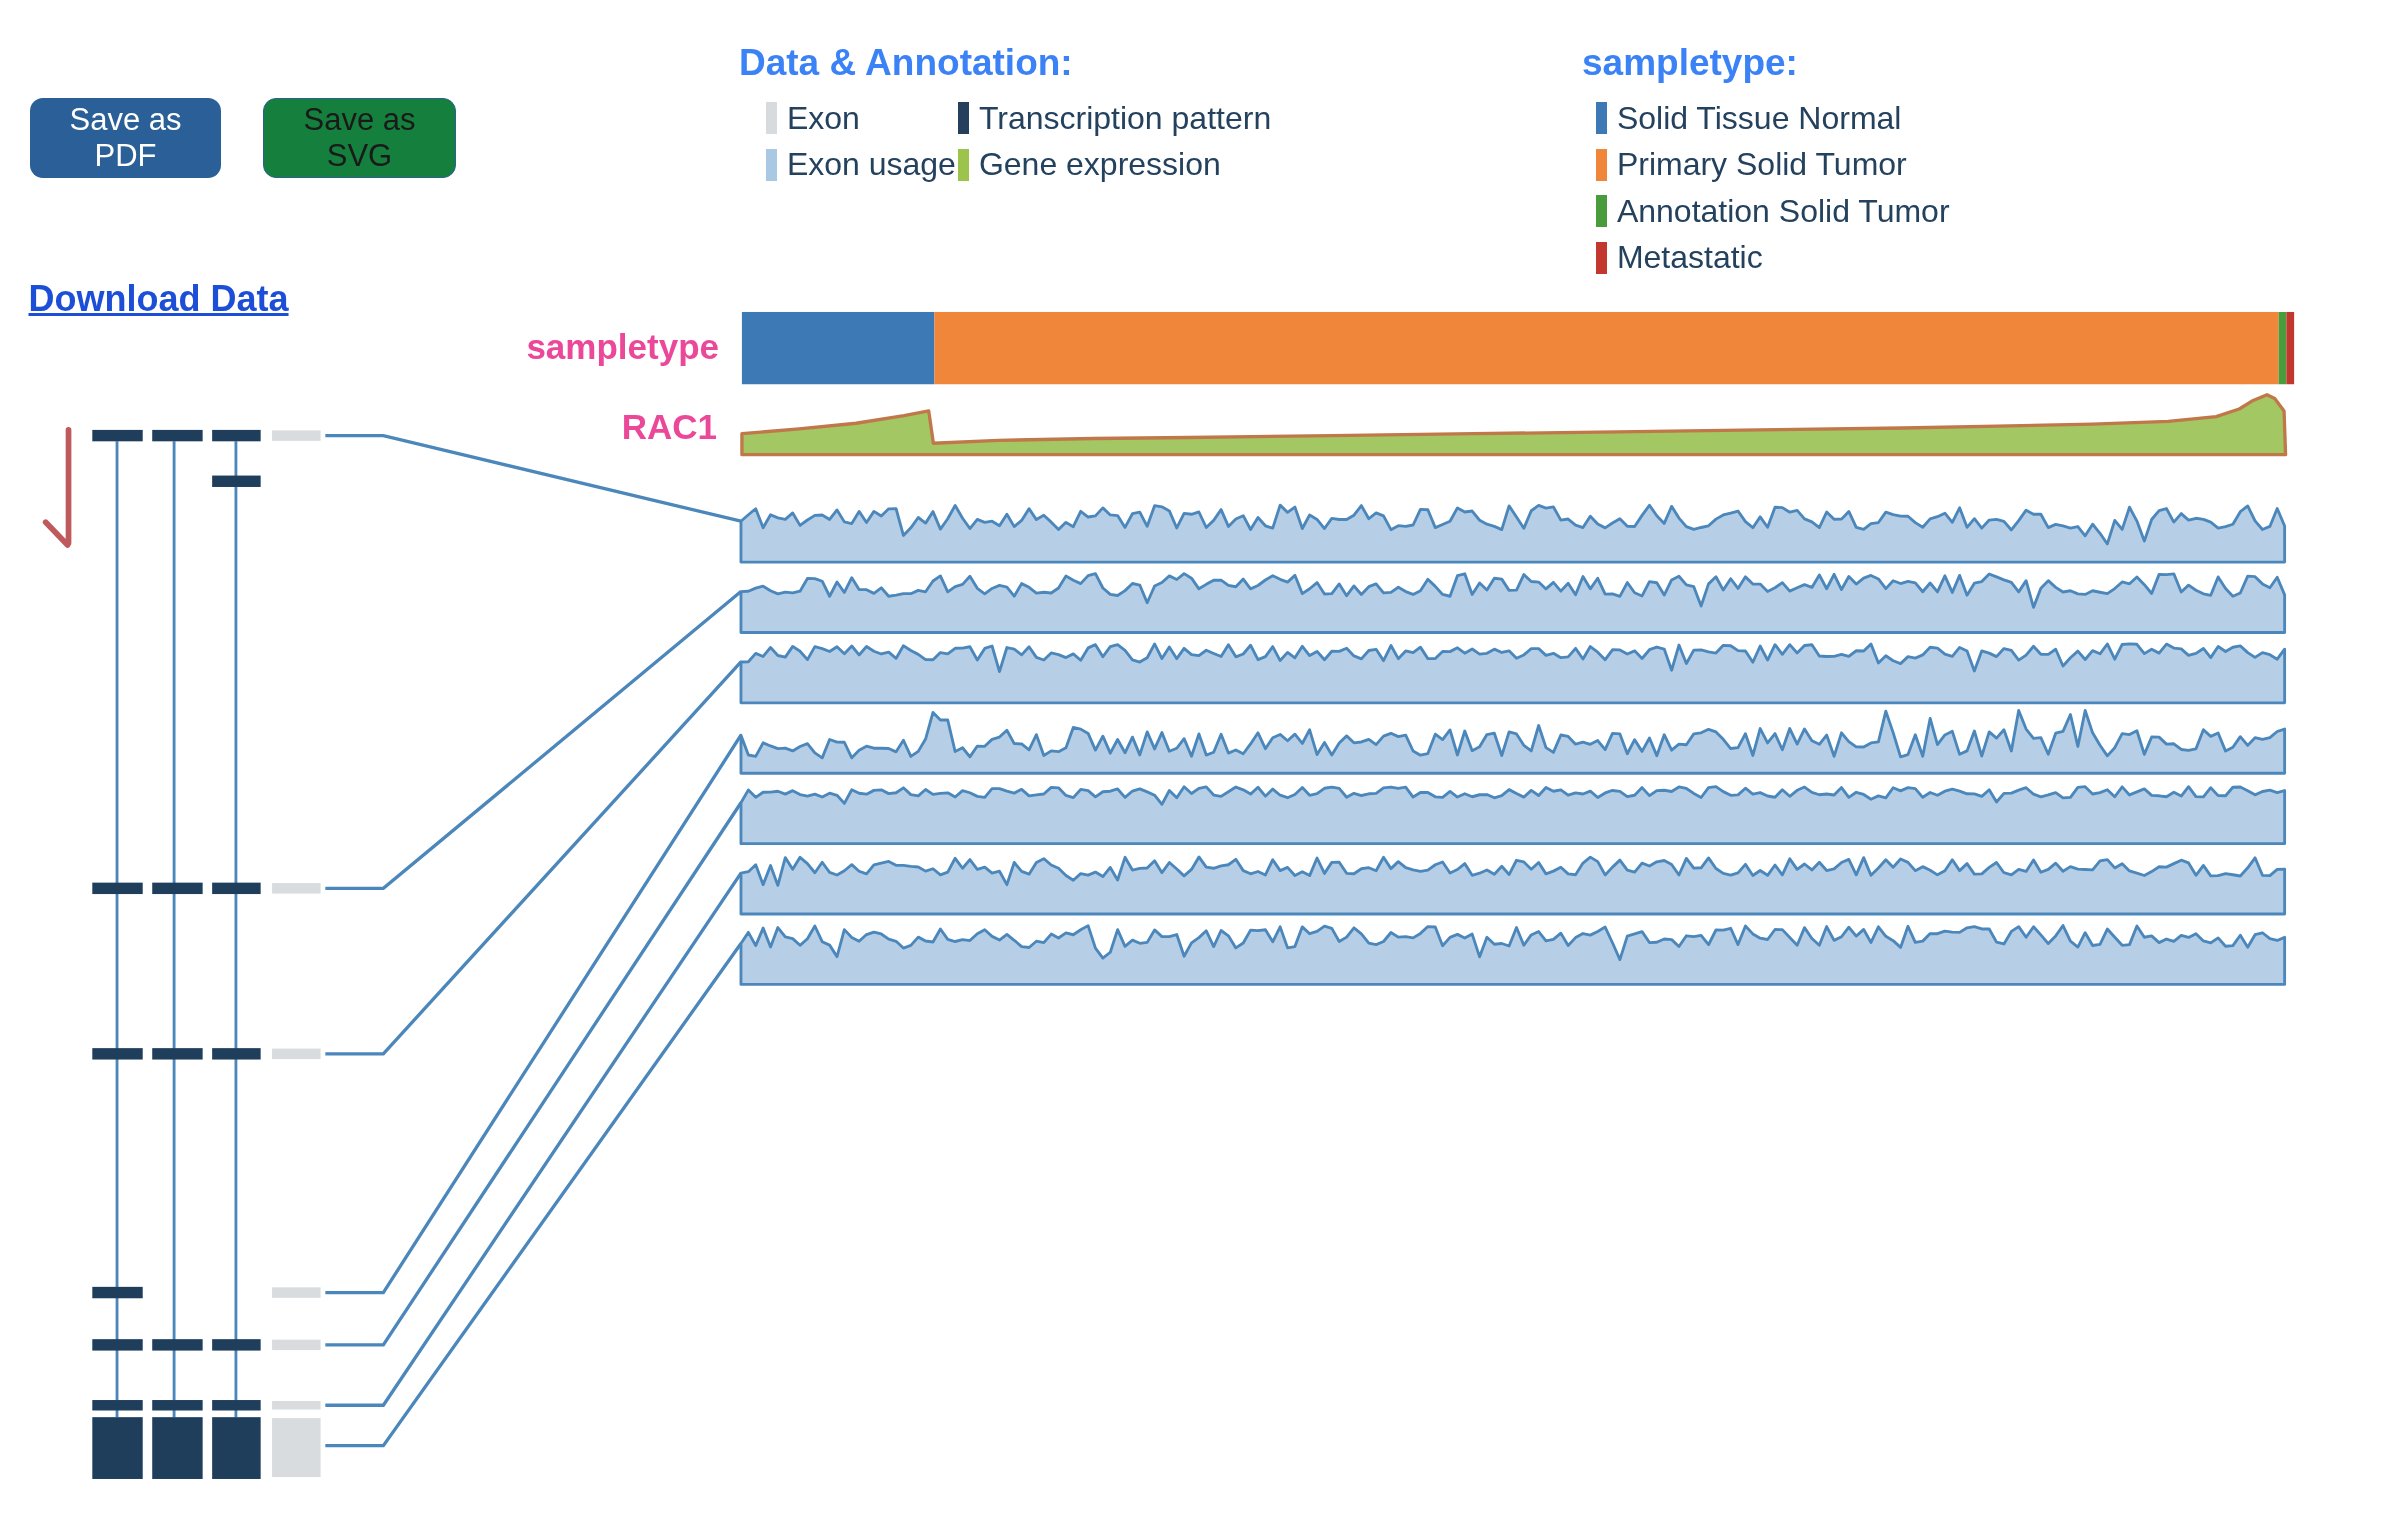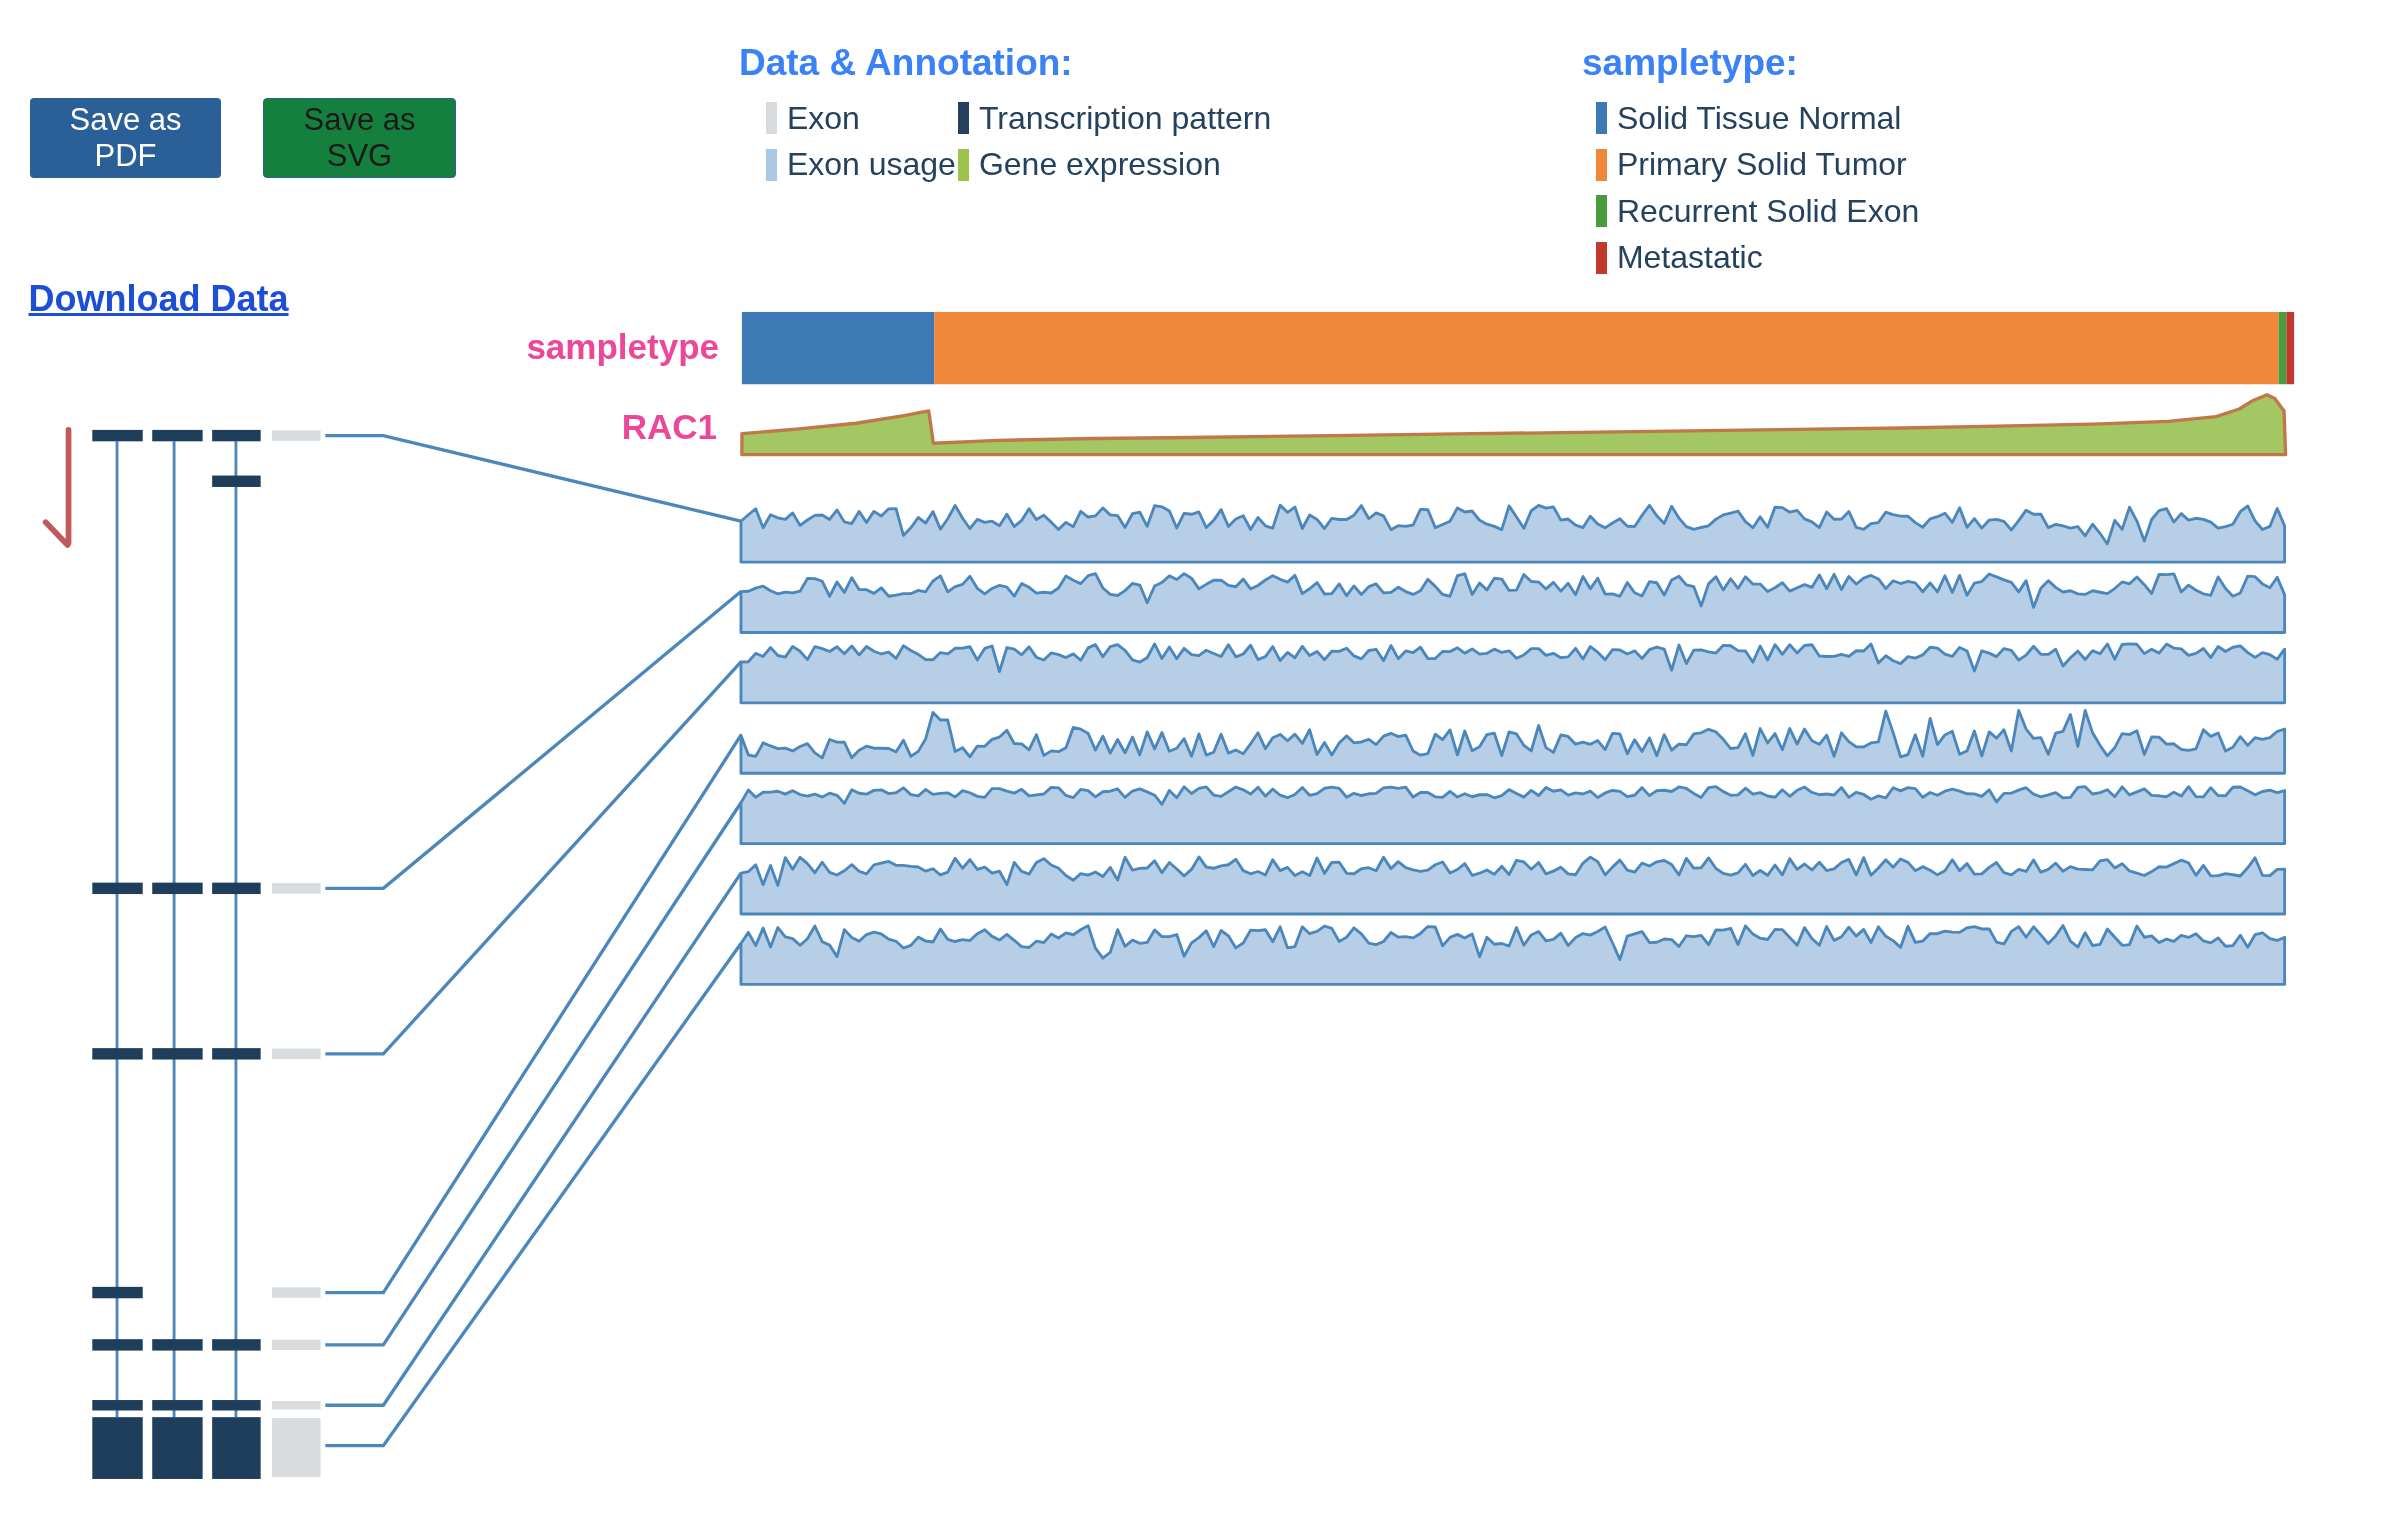--- a/index.html
+++ b/index.html
@@ -1,20 +1,20 @@
 <!DOCTYPE html>
 <html style="font-size:15px"><head>
 <meta charset="utf-8">
 <style>
   html,body{margin:0;padding:0;background:#ffffff;}
   body{width:2395px;height:1537px;position:relative;overflow:hidden;
        font-family:"Liberation Sans","DejaVu Sans",sans-serif;}
   .abs{position:absolute;}
   .btn{display:flex;align-items:center;justify-content:center;
-       font-size:31px;border-radius:4px;cursor:pointer;box-sizing:border-box;}
+       font-size:31px;border-radius:13px;cursor:pointer;box-sizing:border-box;}
   #btn-pdf{left:30px;top:98px;width:191px;height:80px;background:#2a5f97;color:#ffffff;border:none;}
   #btn-svg{left:263px;top:98px;width:193px;height:80px;background:#15803d;color:#1a1a1a;border:1.9px solid #2a5f97;}
   #download-link{left:28.5px;top:278px;font-size:36px;font-weight:bold;color:#1d4ed8;
        text-decoration:underline;text-decoration-thickness:2.9px;cursor:pointer;}
   .legend-title{font-size:37px;font-weight:bold;color:#3b82f6;white-space:nowrap;}
   .legend-col{display:flex;flex-direction:column;}
   .legend-item{display:flex;align-items:center;height:38px;margin-bottom:8.6px;white-space:nowrap;}
   .legend-swatch{width:11.4px;height:32px;margin-right:9.5px;flex:0 0 auto;}
   .legend-label{font-size:32px;color:#24415e;}
   .row-label{font-size:35px;font-weight:bold;color:#ec4899;text-align:right;white-space:nowrap;}
@@ -56,21 +56,21 @@
     <div class="legend-item">
       <span class="legend-swatch" style="background: rgb(61, 121, 181);"></span>
       <span class="legend-label">Solid Tissue Normal</span>
     </div>
     <div class="legend-item">
       <span class="legend-swatch" style="background: rgb(240, 134, 57);"></span>
       <span class="legend-label">Primary Solid Tumor</span>
     </div>
     <div class="legend-item">
       <span class="legend-swatch" style="background: rgb(74, 155, 60);"></span>
-      <span class="legend-label">Recurrent Solid Exon</span>
+      <span class="legend-label">Annotation Solid Tumor</span>
     </div>
     <div class="legend-item">
       <span class="legend-swatch" style="background: rgb(194, 56, 47);"></span>
       <span class="legend-label">Metastatic</span>
     </div>
   </div>
 
 <div class="abs row-label" id="label-sampletype">sampletype</div>
 <div class="abs row-label" id="label-gene">RAC1</div>
 

